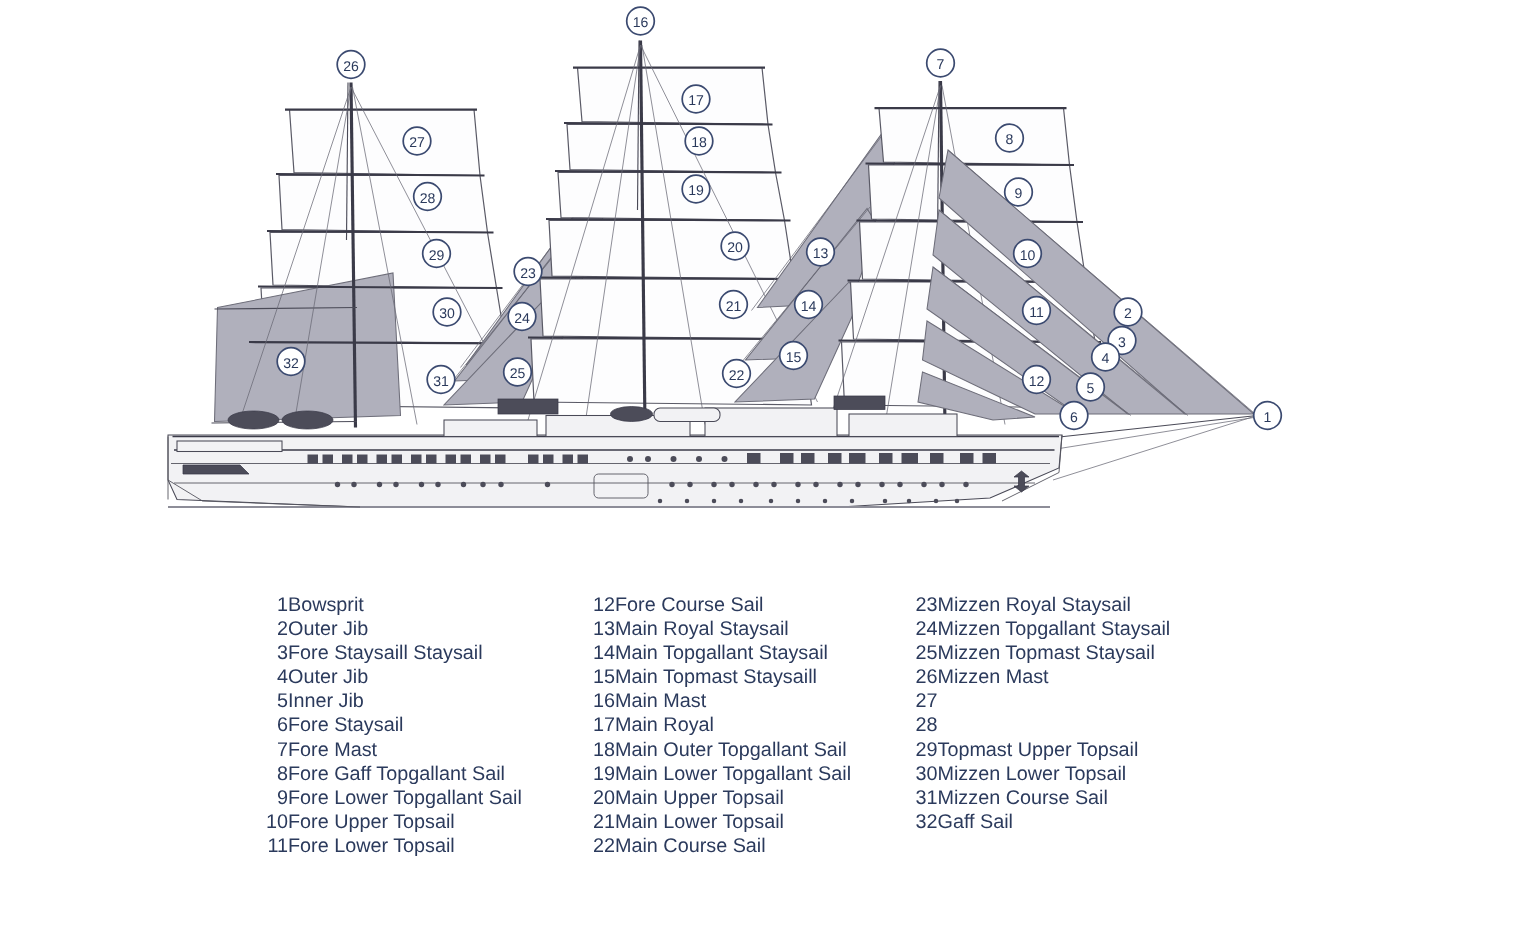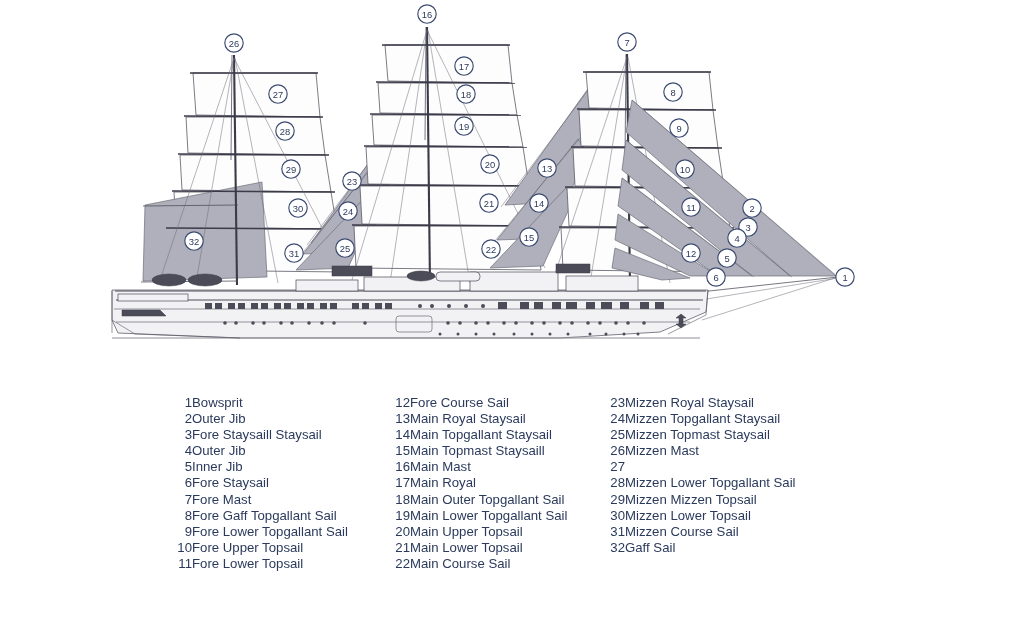--- a/index.html
+++ b/index.html
@@ -541,25 +541,24 @@
         </div>
         <div class="legend-row">
           <span class="legend-num">26</span>
           <span class="legend-label">Mizzen Mast</span>
         </div>
         <div class="legend-row">
           <span class="legend-num">27</span>
         </div>
         <div class="legend-row">
           <span class="legend-num">28</span>
-          <span class="legend-label">Mizzen Lower Topgallant Sail</span>
         </div>
         <div class="legend-row">
           <span class="legend-num">29</span>
-          <span class="legend-label">Mizzen Mizzen Topsail</span>
+          <span class="legend-label">Topmast Upper Topsail</span>
         </div>
         <div class="legend-row">
           <span class="legend-num">30</span>
           <span class="legend-label">Mizzen Lower Topsail</span>
         </div>
         <div class="legend-row">
           <span class="legend-num">31</span>
           <span class="legend-label">Mizzen Course Sail</span>
         </div>
         <div class="legend-row">

